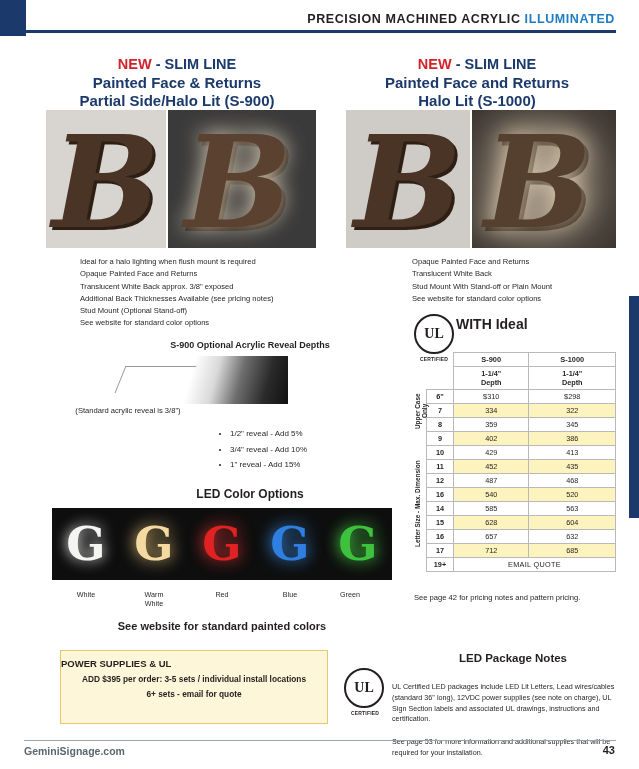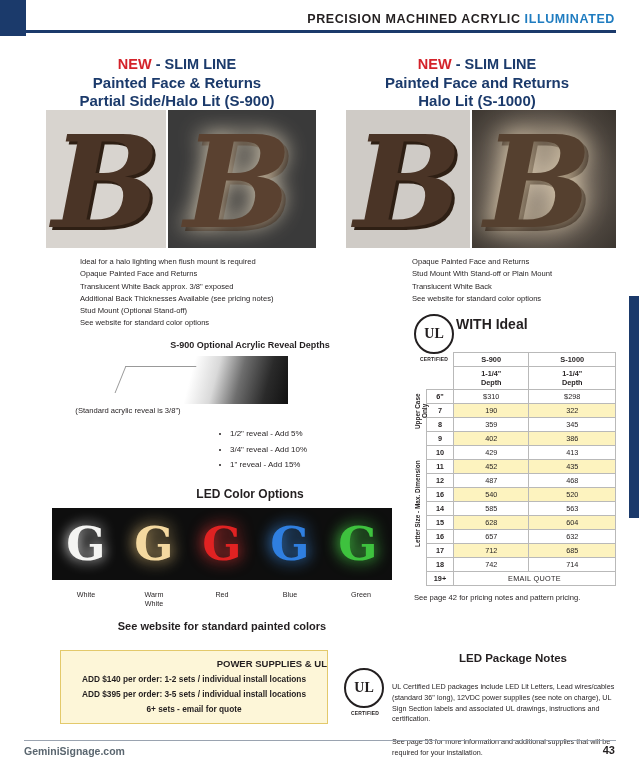--- a/index.html
+++ b/index.html
@@ -148,21 +148,21 @@
     position:absolute;left:414px;top:592px;width:190px;
     font-size:7.6px;line-height:1.55;color:#231f20;
   }
 
   
   #power-box{
     position:absolute;left:60px;top:650px;width:266px;height:72px;
     background:#fdf6d8;border:1px solid #e3c96b;
   }
   #power-box .t{
-    text-align:right;font-size:9.5px;font-weight:bold;margin-top:7px;color:#231f20;
+    text-align:left;font-size:9.5px;font-weight:bold;margin-top:7px;color:#231f20;
   }
   #power-box .l{
     text-align:center;font-size:8.3px;font-weight:bold;color:#231f20;margin-top:5px;
   }
 
   
   #notes-title{
     position:absolute;left:408px;top:652px;width:210px;text-align:center;
     font-size:11.5px;font-weight:bold;color:#231f20;
   }
@@ -218,22 +218,22 @@
   <div class="specs" id="specs-left">
     <div>Ideal for a halo lighting when flush mount is required</div>
     <div>Opaque Painted Face and Returns</div>
     <div>Translucent White Back approx. 3/8"  exposed</div>
     <div>Additional Back Thicknesses Available (see pricing notes)</div>
     <div>Stud Mount (Optional Stand-off)</div>
     <div>See website for standard color options</div>
   </div>
   <div class="specs" id="specs-right">
     <div>Opaque Painted Face and Returns</div>
+    <div>Translucent White Back</div>
     <div>Stud Mount With Stand-off or Plain Mount</div>
-    <div>Translucent White Back</div>
     <div>See website for standard color options</div>
   </div>
 
   <div id="reveal-title">S-900 Optional Acrylic Reveal Depths</div>
   <div id="reveal-img">
     <div class="hook"></div>
   </div>
   <div id="reveal-caption">(Standard acrylic reveal is 3/8")</div>
   <ul id="reveal-list">
     <li>1/2" reveal - Add 5%</li>
@@ -260,21 +260,21 @@
     </div>
   </div>
   <div id="led-labels">
     <div class="lbl" style="left:0px;">White</div>
     <div class="lbl" style="left:68px;">
       <span>Warm</span><br>
       <span>White</span>
     </div>
     <div class="lbl" style="left:136px;">Red</div>
     <div class="lbl" style="left:204px;">Blue</div>
-    <div class="lbl" style="left:275px;text-align:center;">Green</div>
+    <div class="lbl" style="left:264px;text-align:center;">Green</div>
   </div>
   <div id="led-note">See website for standard painted colors</div>
 
   <div id="ul-badge">
     <div class="ul-ring">
         <span>UL</span>
       </div>
     <div class="ul-cert">CERTIFIED</div>
   </div>
   <div id="ul-heading">
@@ -298,21 +298,21 @@
         </tr>
       </thead>
       <tbody>
         <tr>
           <td class="sizecol">6"</td>
           <td>$310</td>
           <td>$298</td>
         </tr>
         <tr>
           <td class="sizecol">7</td>
-          <td class="yellow">190</td>
+          <td class="yellow">334</td>
           <td class="yellow">322</td>
         </tr>
         <tr>
           <td class="sizecol">8</td>
           <td>359</td>
           <td>345</td>
         </tr>
         <tr>
           <td class="sizecol">9</td>
           <td class="yellow">402</td>
@@ -352,36 +352,30 @@
           <td class="sizecol">16</td>
           <td>657</td>
           <td>632</td>
         </tr>
         <tr>
           <td class="sizecol">17</td>
           <td class="yellow">712</td>
           <td class="yellow">685</td>
         </tr>
         <tr>
-          <td class="sizecol">18</td>
-          <td>742</td>
-          <td>714</td>
-        </tr>
-        <tr>
           <td class="sizecol">19+</td>
           <td class="quote" colspan="2">EMAIL QUOTE</td>
         </tr>
       </tbody>
     </table>
   </div>
   <div id="ptable-note">See page 42 for pricing notes and pattern pricing.</div>
 
   <div id="power-box">
     <div class="t">POWER SUPPLIES &amp; UL</div>
-    <div class="l">ADD $140 per order:  1-2 sets / individual install locations</div>
     <div class="l">ADD $395 per order:  3-5 sets / individual install locations</div>
     <div class="l">6+ sets - email for quote</div>
   </div>
 
   <div id="notes-title">LED Package Notes</div>
   <div id="notes-ul">
     <div class="ul-ring">
         <span>UL</span>
       </div>
     <div class="ul-cert">CERTIFIED</div>

